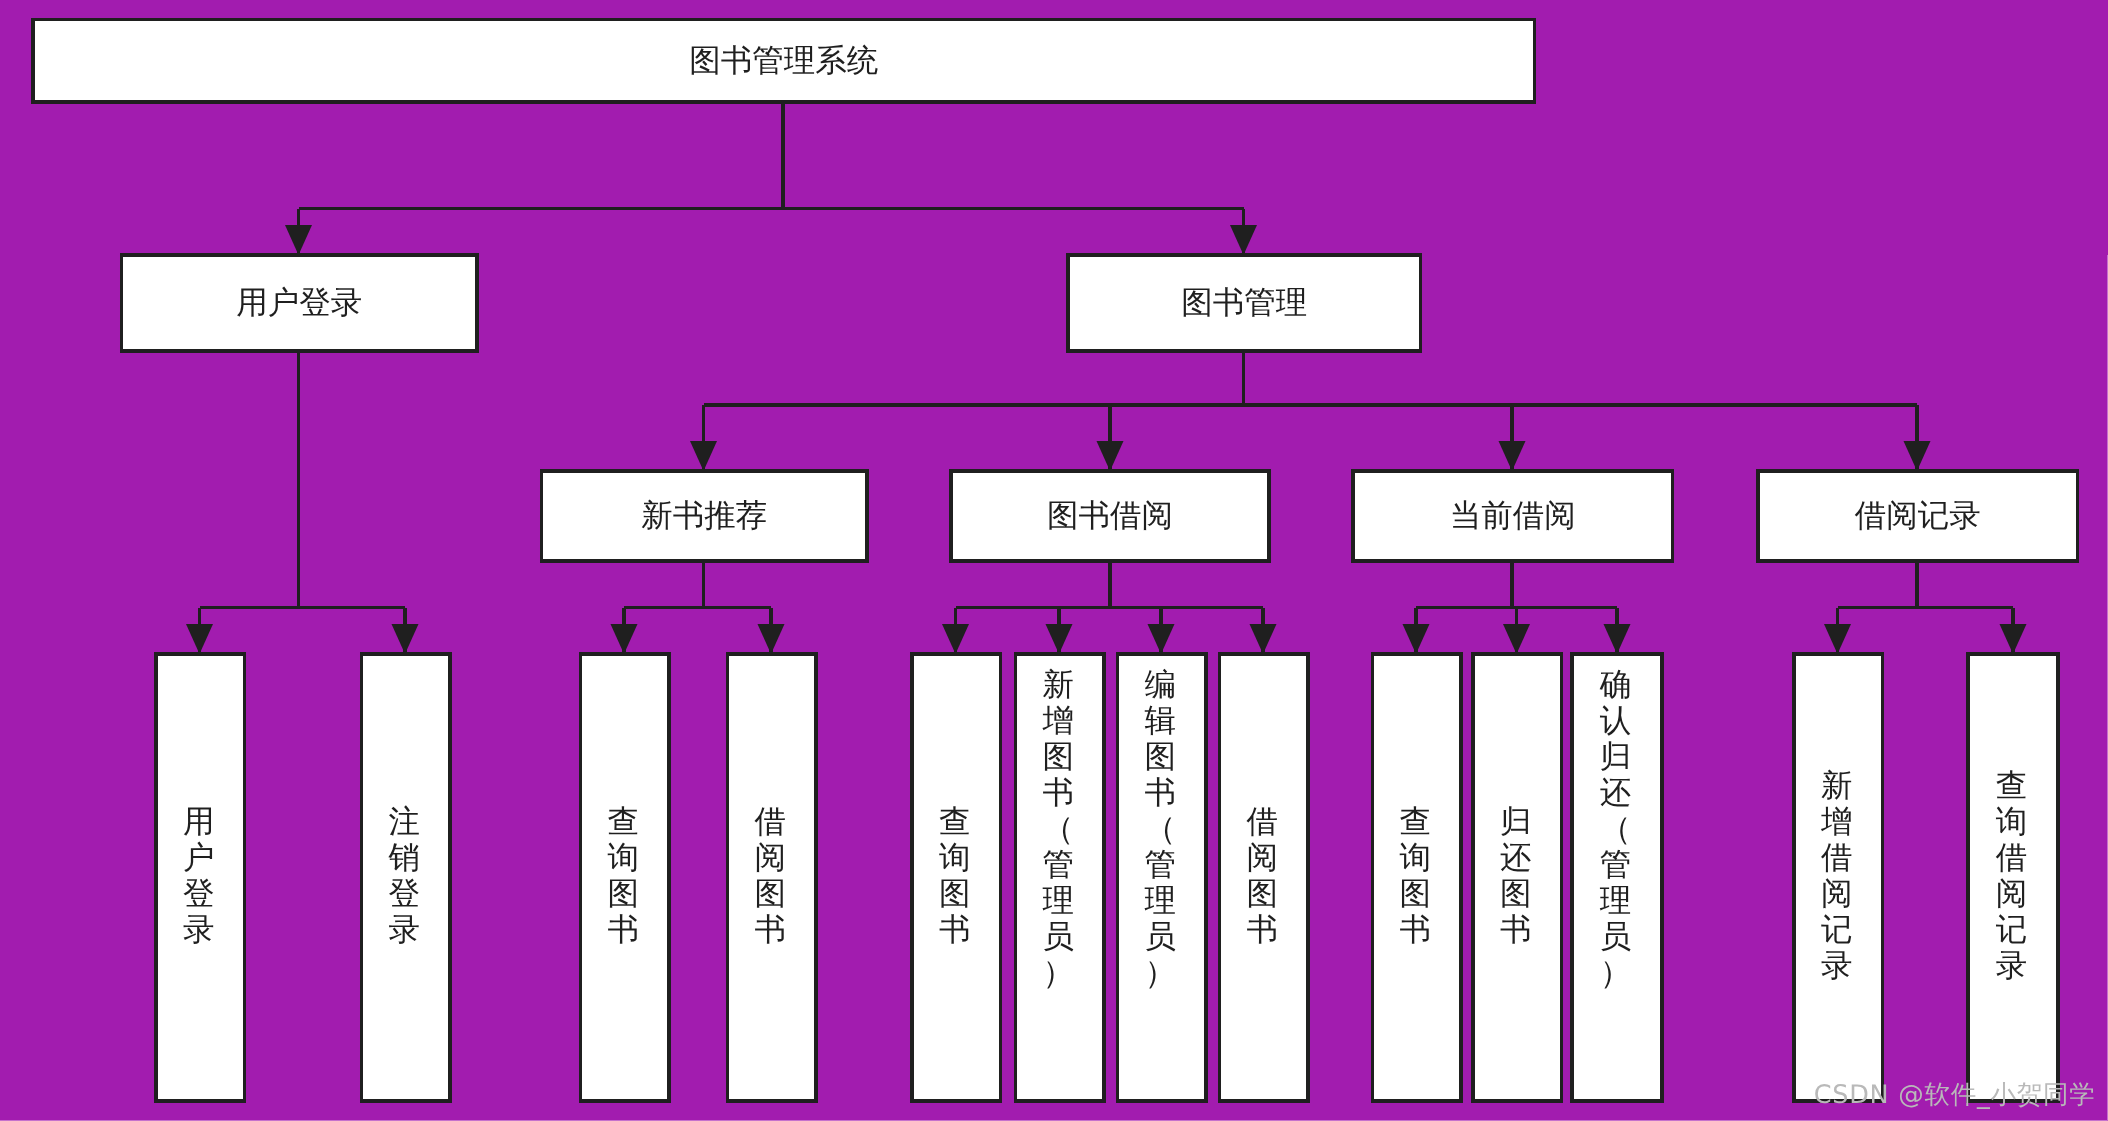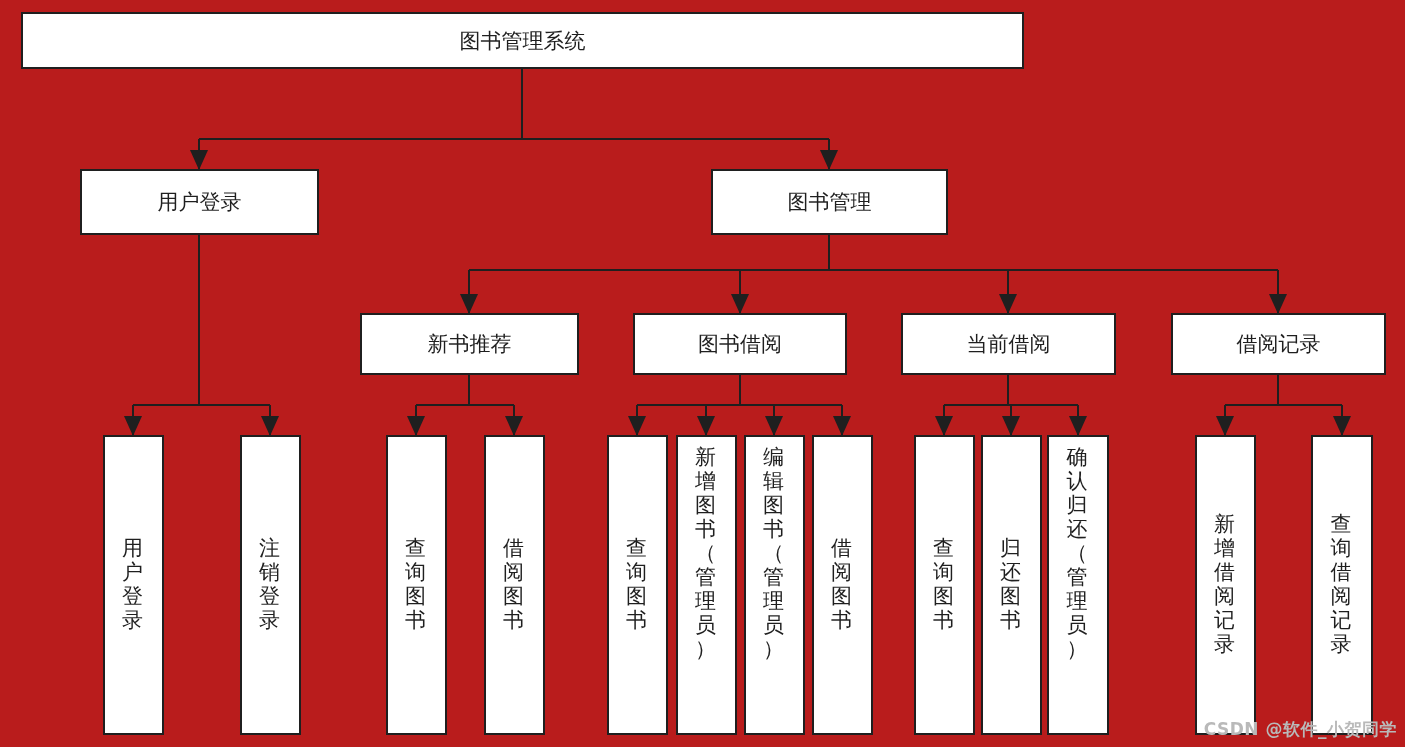--- a/index.html
+++ b/index.html
@@ -10,21 +10,21 @@
   body {
     width: 1405px;
     height: 747px;
     font-family: "DejaVu Sans", "Liberation Sans", sans-serif;
     overflow: hidden;
   }
   #diagram-root {
     position: relative;
     width: 1405px;
     height: 747px;
-    background: #b91c1c;
+    background: #a21caf;
   }
   svg#flow {
     position: absolute;
     left: 0;
     top: 0;
     width: 1405px;
     height: 747px;
     display: block;
   }
   .box-rect {
@@ -63,21 +63,20 @@
   .watermark {
     position: absolute;
     right: 8px;
     bottom: 6px;
     font-family: "DejaVu Sans", "Liberation Sans", sans-serif;
     font-size: 17px;
     color: #b9b9b9;
     white-space: nowrap;
     letter-spacing: 0.5px;
     pointer-events: none;
-    font-weight: bold;
   }
 </style>
 </head>
 <body>
 
 <div id="diagram-root">
   <svg id="flow" viewBox="0 0 1405 747">
     <g id="layer-connectors">
         <line x1="522" y1="68" x2="522" y2="139" class="conn"></line>
         <line x1="199" y1="139" x2="829" y2="139" class="conn"></line>

